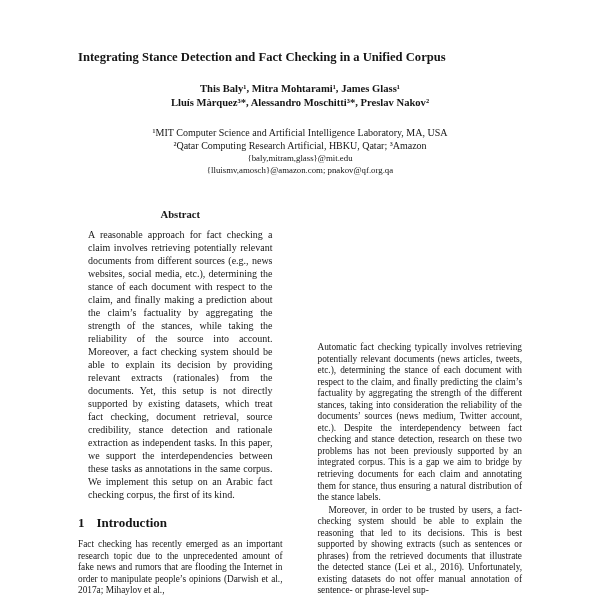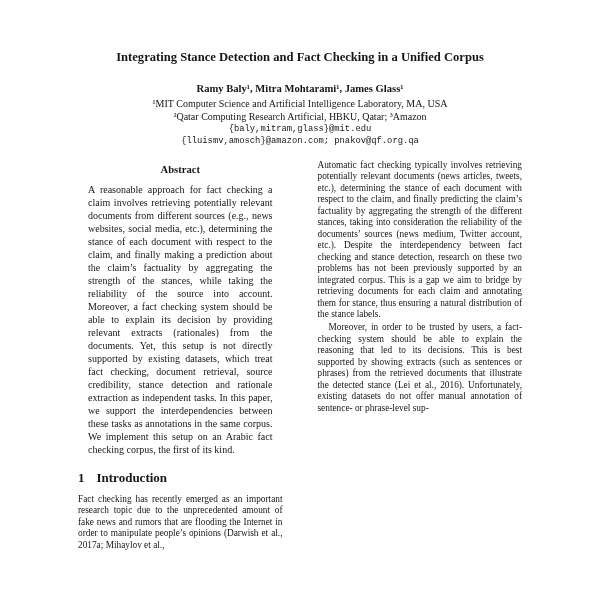--- a/index.html
+++ b/index.html
@@ -14,47 +14,47 @@
     background: #ffffff;
     box-sizing: border-box;
     padding: 50px 78px 0 78px;
     overflow: hidden;
     font-family: "Liberation Serif", serif;
     color: #161616;
   }
   .title {
     font-size: 12.6px;
     font-weight: bold;
-    text-align: center;
     margin: 0 0 16px 0;
     line-height: 1.25;
   }
   .authors {
     text-align: center;
     font-size: 10.6px;
     font-weight: bold;
     line-height: 1.35;
   }
   .affiliations {
     text-align: center;
     font-size: 10px;
     line-height: 1.3;
-    margin-top: 1px;
+    margin-top: 16px;
   }
   .emails {
     text-align: center;
-    font-family: Liberation Mono, monospace;
+    font-family: Liberation Serif, serif;
     font-size: 8.8px;
     line-height: 1.35;
     margin-top: 1px;
   }
   .columns {
     display: flex;
     gap: 35px;
-    margin-top: 12px;
+    margin-top: 28px;
+    align-items: flex-end;
   }
   .col {
     flex: 1 1 0;
     min-width: 0;
   }
   .abstract-heading {
     font-size: 10.6px;
     font-weight: bold;
     text-align: center;
     margin: 4px 0 8px 0;
@@ -88,21 +88,22 @@
   }
 </style>
 </head>
 <body>
 
 <div class="page">
 
   <h1 class="title">Integrating Stance Detection and Fact Checking in a Unified Corpus</h1>
 
   <div class="authors">
-    <div>Ramy Baly¹, Mitra Mohtarami¹, James Glass¹</div>
+    <div>This Baly¹, Mitra Mohtarami¹, James Glass¹</div>
+    <div>Lluís Màrquez³*, Alessandro Moschitti³*, Preslav Nakov²</div>
   </div>
 
   <div class="affiliations">
     <div>¹MIT Computer Science and Artificial Intelligence Laboratory, MA, USA</div>
     <div>²Qatar Computing Research Artificial, HBKU, Qatar; ³Amazon</div>
   </div>
 
   <div class="emails">
     <div>{baly,mitram,glass}@mit.edu</div>
     <div>{lluismv,amosch}@amazon.com; pnakov@qf.org.qa</div>

